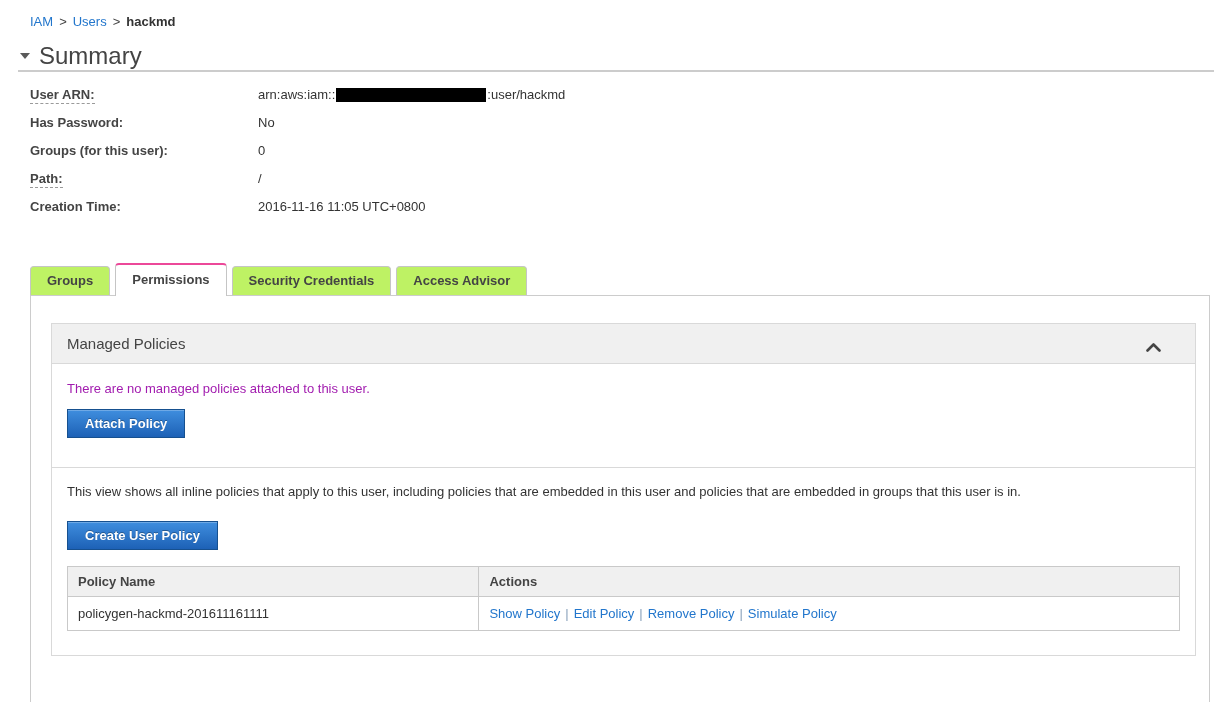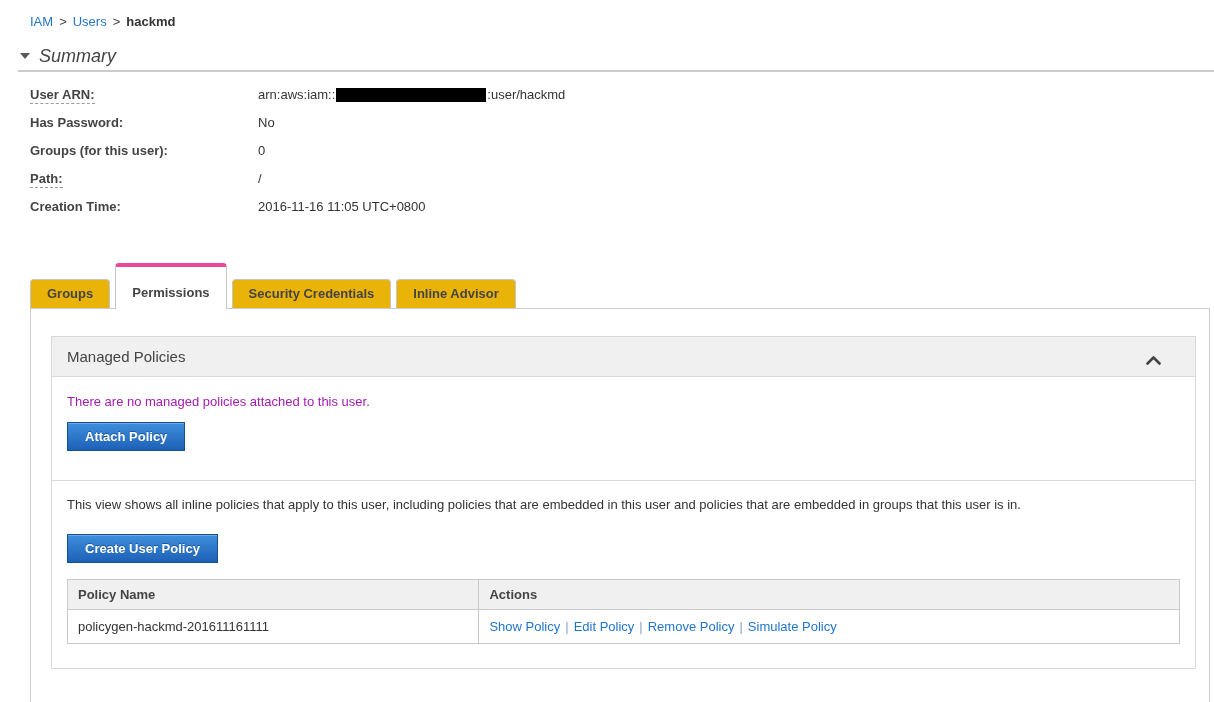--- a/index.html
+++ b/index.html
@@ -13,21 +13,21 @@
   a.link { color: #2276cc; text-decoration: none; cursor: pointer; }
 
   
   .breadcrumb { margin: 14px 0 0 30px; font-size: 13px; color: #444; }
   .breadcrumb .sep { margin: 0 6px; color: #444; }
   .breadcrumb .current { font-weight: bold; color: #333; }
 
   
   .summary-toggle {
     margin: 17px 0 0 20px; display: flex; align-items: center;
-    font-size: 18px; color: #444; cursor: pointer; line-height: 20px; font-style: italic;
+    font-size: 24px; color: #444; cursor: pointer; line-height: 20px;
   }
   .tri-down {
     width: 0; height: 0; margin-right: 9px;
     border-left: 5px solid transparent; border-right: 5px solid transparent;
     border-top: 6px solid #5a5a5a;
   }
   .summary-rule { border: none; border-top: 2px solid #ccc; margin: 4px 0 0 18px; }
 
   
   .fields { margin: 15px 0 0 30px; }
@@ -36,27 +36,27 @@
   .field-label .dashed { border-bottom: 1px dashed #9a9a9a; padding-bottom: 1px; }
   .field-value { color: #333; }
   .redacted-box {
     display: inline-block; width: 150px; height: 14px; background: #000;
     vertical-align: text-bottom; margin: 0 1px;
   }
 
   
   .tabs { display: flex; align-items: flex-end; margin: 48px 0 0 30px; position: relative; z-index: 2; }
   .tab {
-    background: #eab308; border: 1px solid #c5c5c5; border-bottom: none;
+    background: #bef264; border: 1px solid #c5c5c5; border-bottom: none;
     border-radius: 4px 4px 0 0; padding: 6px 16px 7px; margin-right: 5px;
     font-weight: bold; color: #444; cursor: pointer; white-space: nowrap;
   }
   .tab.active {
-    background: #fff; border-top: 4px solid #ec4899;
-    padding-top: 18px; padding-bottom: 9px; margin-bottom: -1px;
+    background: #fff; border-top: 2px solid #ec4899;
+    padding-top: 7px; padding-bottom: 9px; margin-bottom: -1px;
   }
 
   
   .panel {
     position: relative; z-index: 1;
     margin-left: 30px; width: 1180px; height: 504px;
     border: 1px solid #ccc; background: #fff;
     padding: 27px 13px 11px 20px;
   }
 
@@ -127,21 +127,21 @@
     <div class="field-row">
       <div class="field-label"><span>Creation Time:</span></div>
       <div class="field-value">2016-11-16 11:05 UTC+0800</div>
     </div>
   </div>
 
   <div class="tabs">
     <div class="tab">Groups</div>
     <div class="tab active">Permissions</div>
     <div class="tab">Security Credentials</div>
-    <div class="tab">Inline Advisor</div>
+    <div class="tab">Access Advisor</div>
   </div>
 
   <div class="panel">
     <div class="section-box">
 
       <div class="section-header">
         <span>Managed Policies</span>
         <span class="chevron">
           <svg width="15" height="9" viewBox="0 0 15 9">
               <polyline points="1.5,7.5 7.5,1.5 13.5,7.5" stroke="#444" stroke-width="2.6" fill="none" stroke-linecap="round" stroke-linejoin="round"></polyline>

